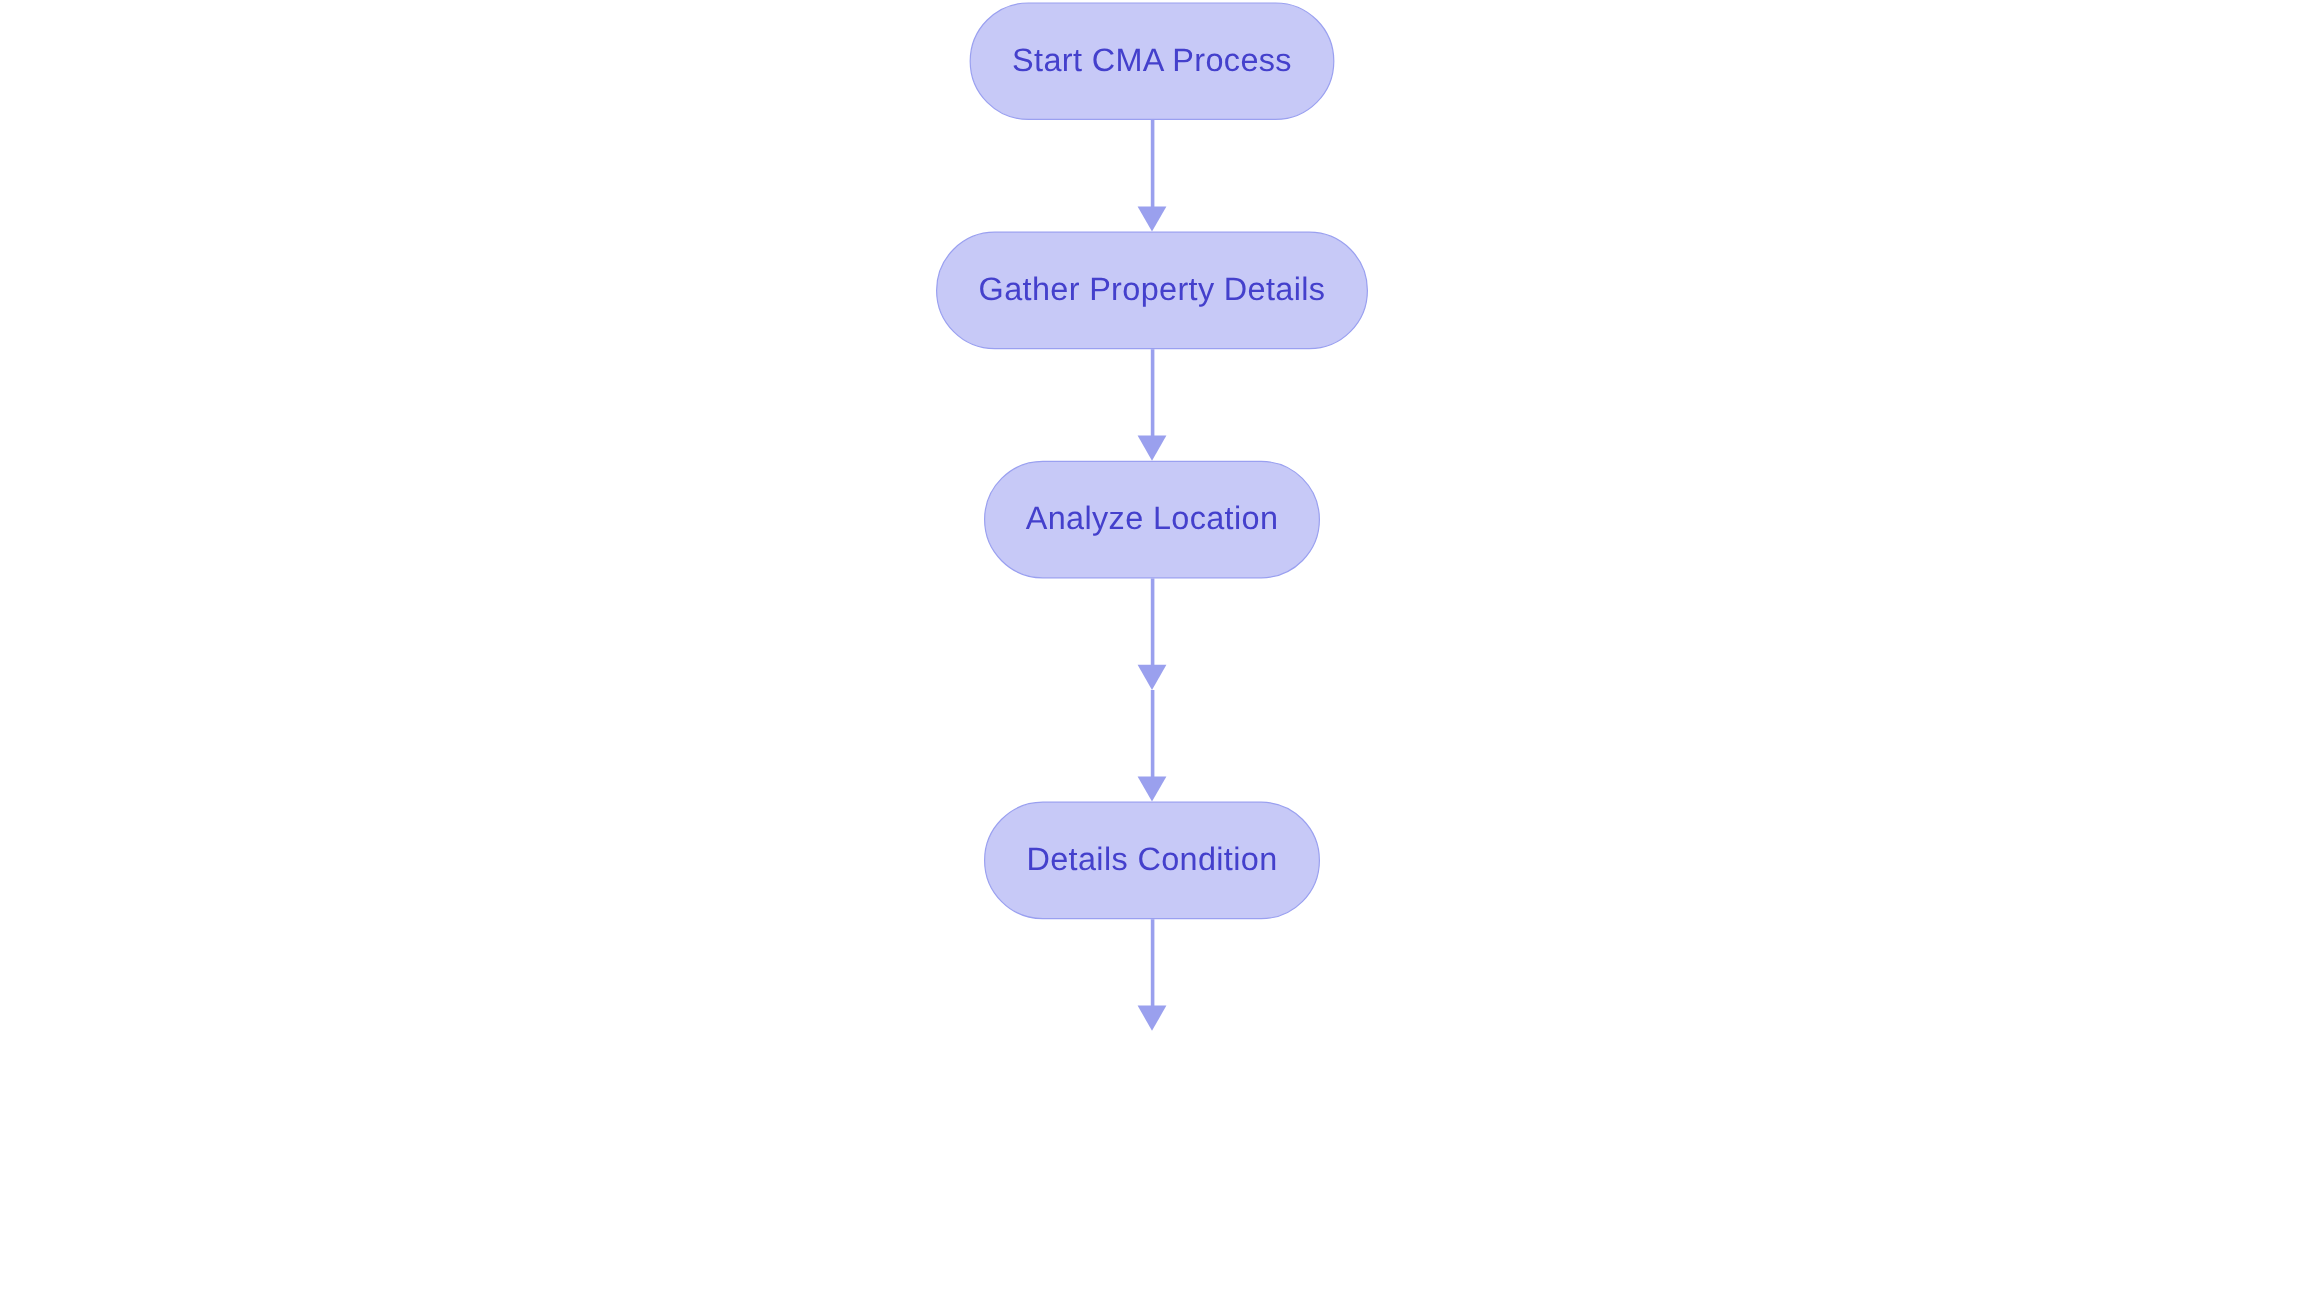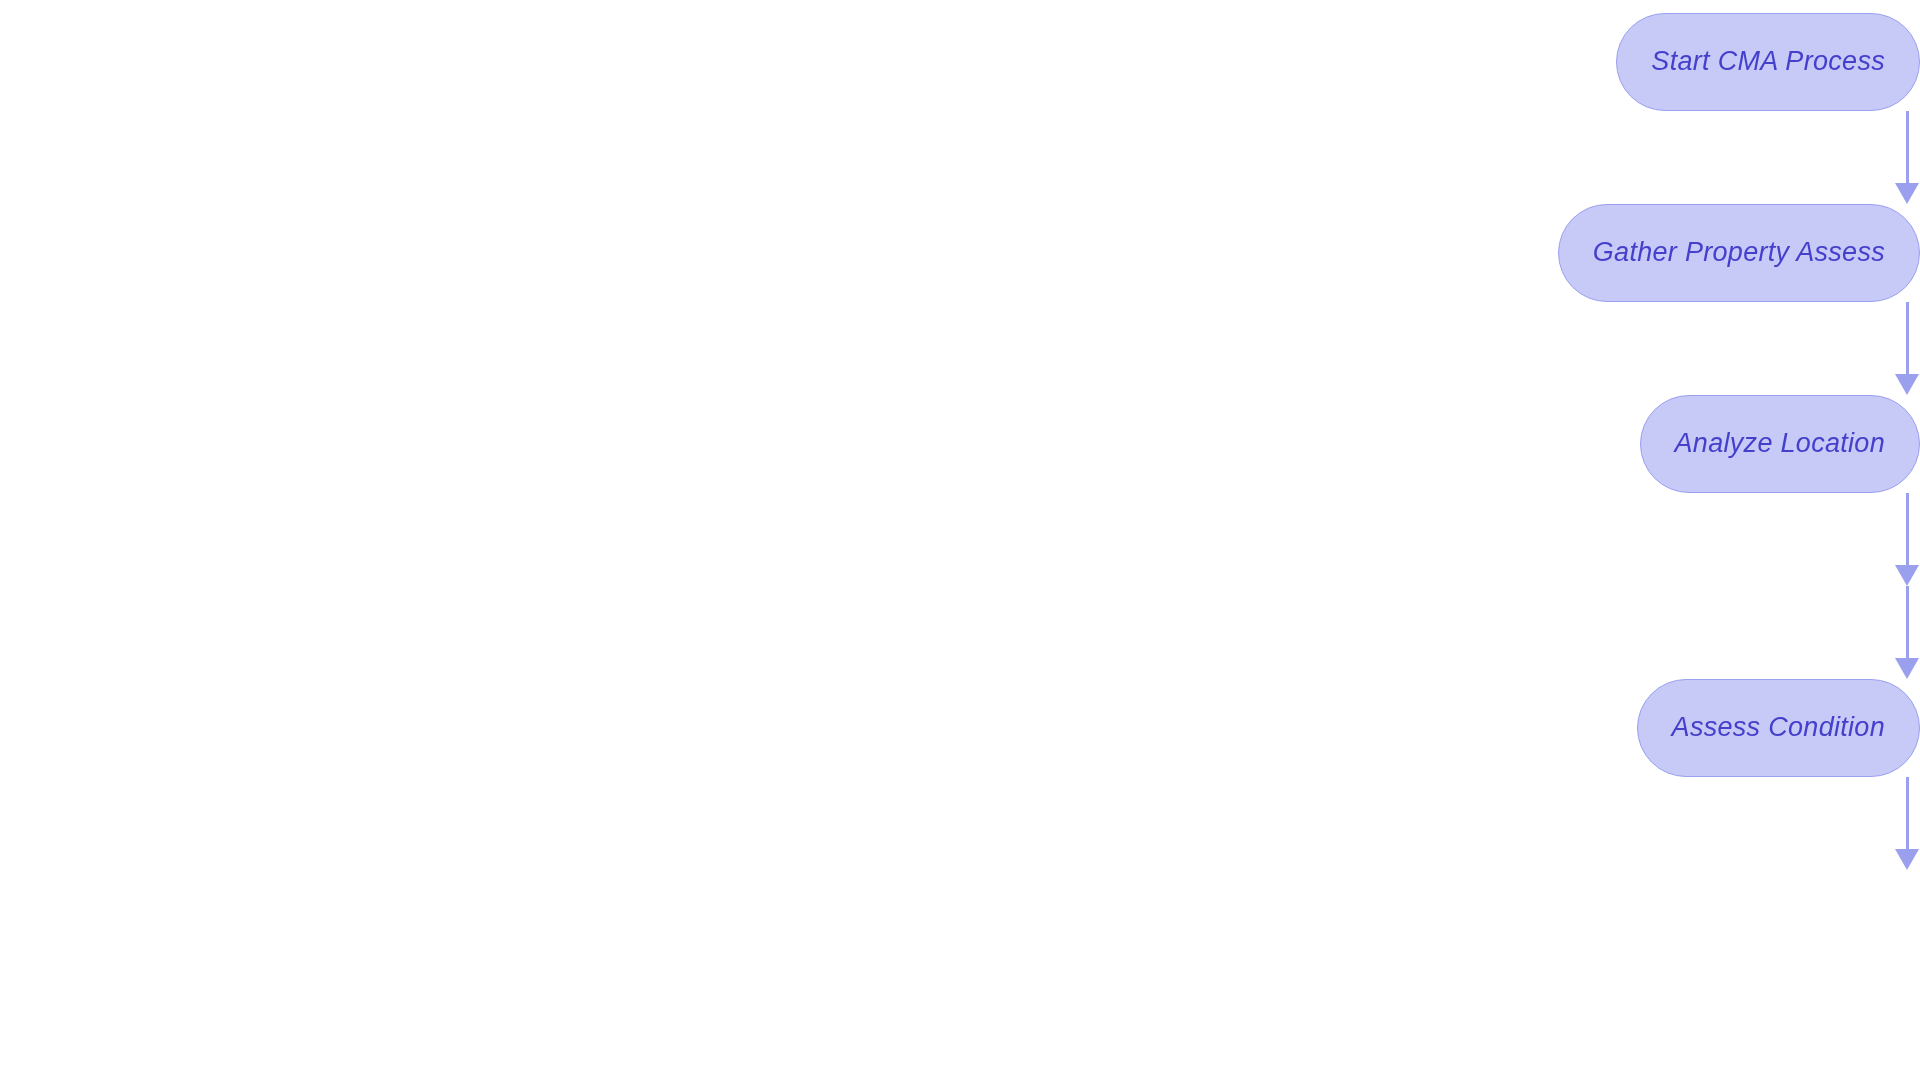--- a/index.html
+++ b/index.html
@@ -21,25 +21,24 @@
     width: 1920px;
     height: 1083px;
     background: var(--background);
     overflow: hidden;
   }
   .flow-column {
     position: absolute;
     left: 0;
     top: 0;
     width: 1920px;
-    padding-top: 13px;
+    padding-top: 2px;
     display: flex;
     flex-direction: column;
-    align-items: flex-end;
-    font-style: italic;
+    align-items: center;
   }
   .flow-node {
     height: 98px;
     border-radius: 49px;
     background: var(--node-fill);
     border: 1.5px solid var(--node-border);
     color: var(--node-text);
     display: flex;
     align-items: center;
     justify-content: center;
@@ -85,21 +84,21 @@
     <div class="flow-node">
       <span class="node-label">Start CMA Process</span>
     </div>
 
     <div class="flow-connector">
       <div class="connector-line"></div>
       <div class="arrow-head-icon"></div>
     </div>
 
     <div class="flow-node">
-      <span class="node-label">Gather Property Assess</span>
+      <span class="node-label">Gather Property Details</span>
     </div>
 
     <div class="flow-connector">
       <div class="connector-line"></div>
       <div class="arrow-head-icon"></div>
     </div>
 
     <div class="flow-node">
       <span class="node-label">Analyze Location</span>
     </div>
@@ -109,21 +108,21 @@
       <div class="arrow-head-icon"></div>
     </div>
 
 
     <div class="flow-connector">
       <div class="connector-line"></div>
       <div class="arrow-head-icon"></div>
     </div>
 
     <div class="flow-node">
-      <span class="node-label">Assess Condition</span>
+      <span class="node-label">Details Condition</span>
     </div>
 
     <div class="flow-connector">
       <div class="connector-line"></div>
       <div class="arrow-head-icon"></div>
     </div>
 
 
   </div>
 </div>

